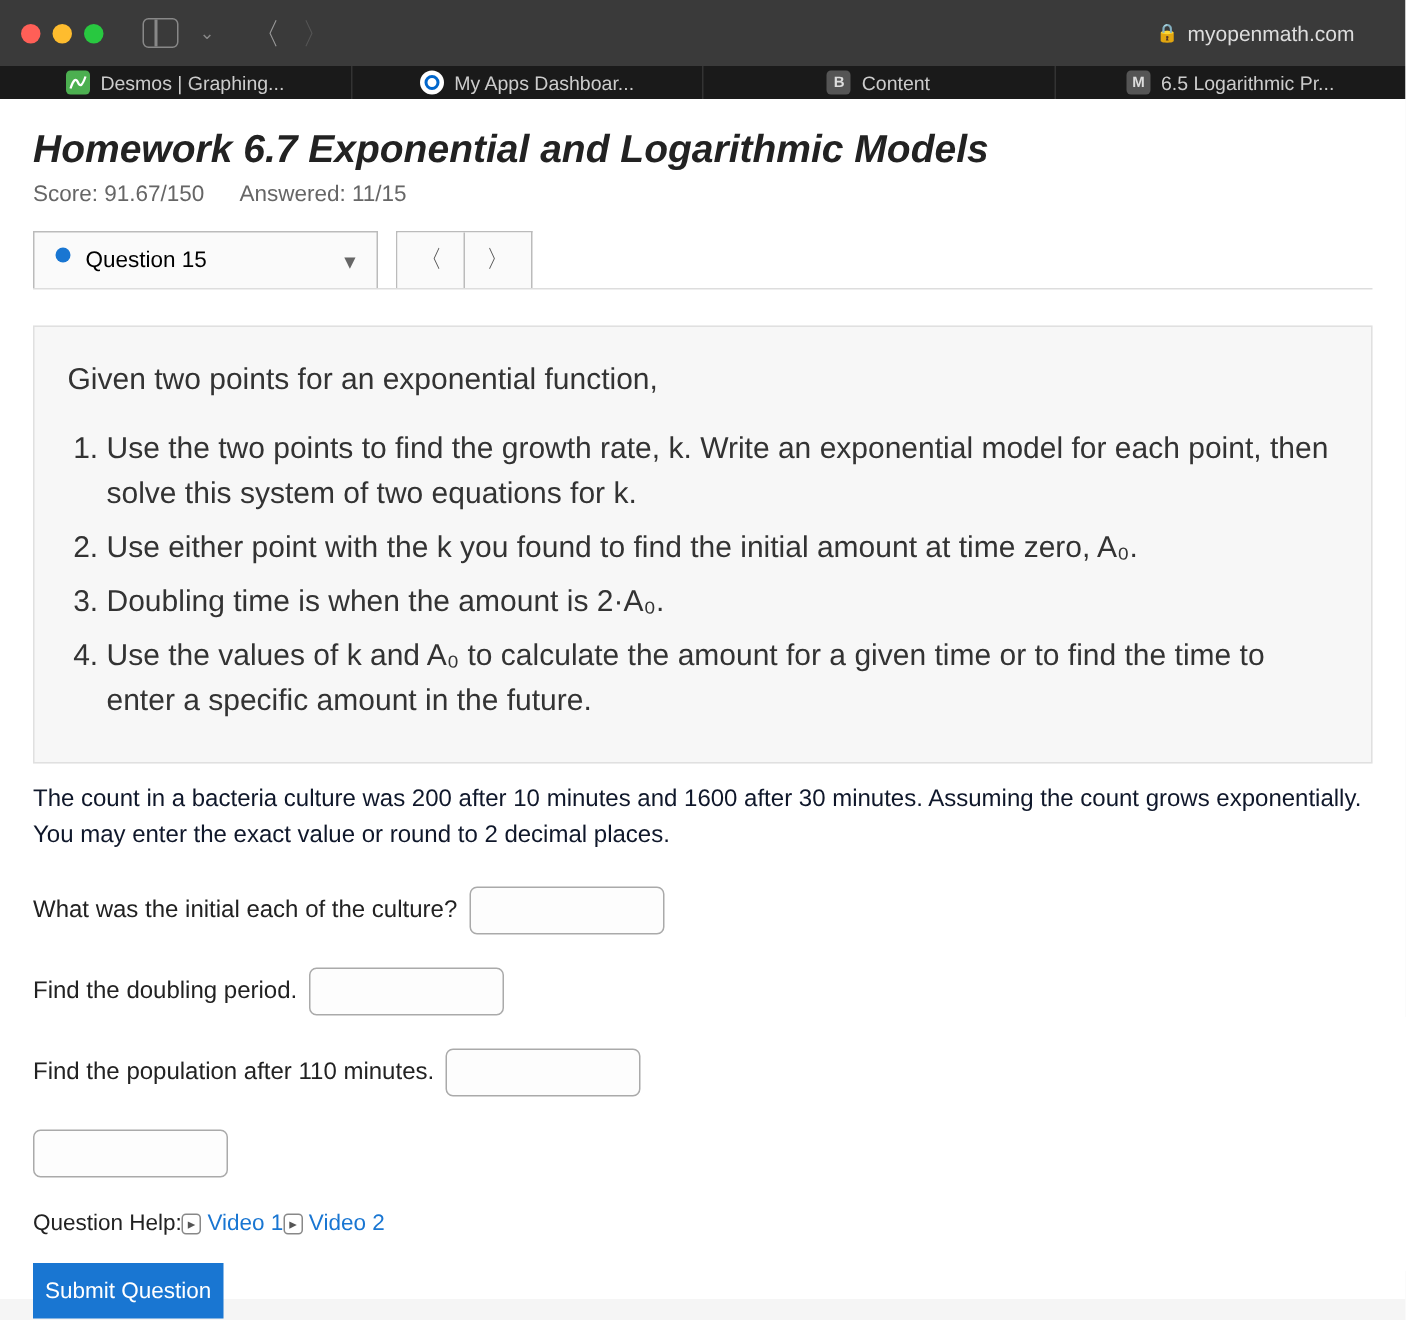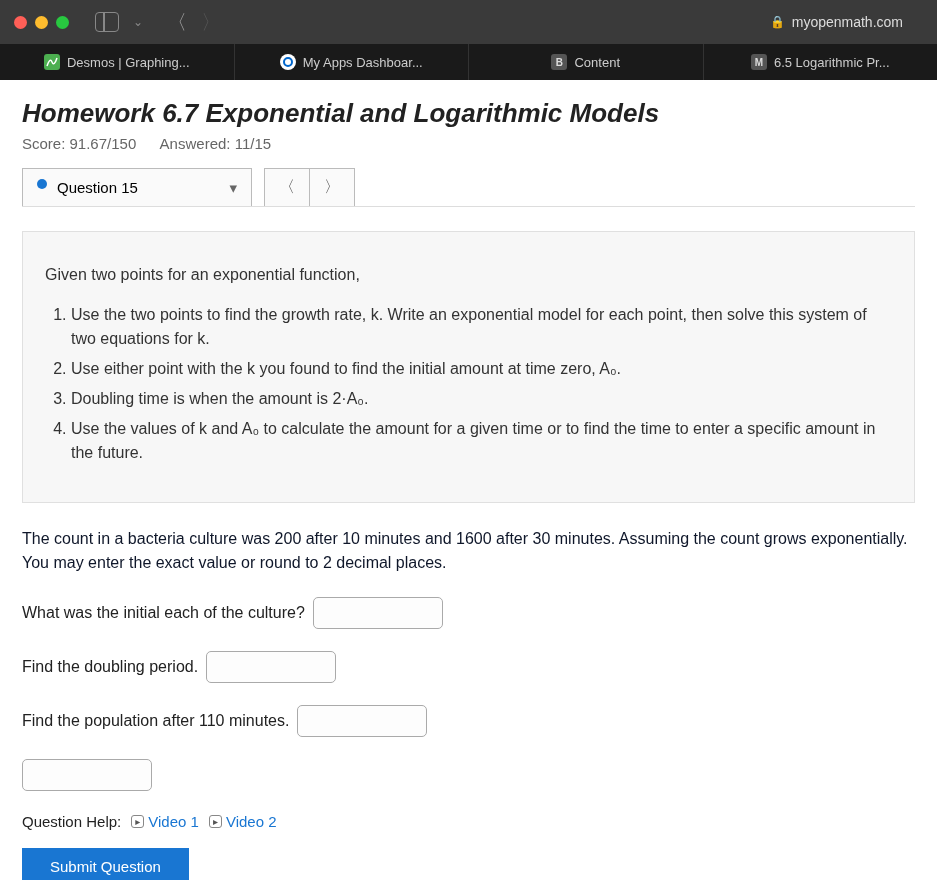--- a/index.html
+++ b/index.html
@@ -15,21 +15,21 @@
 .sidebar-btn { width: 24px; height: 20px; border: 1.5px solid #888; border-radius: 4px; position: relative; }
 .sidebar-btn::before { content: ""; position: absolute; left: 7px; top: 0; bottom: 0; width: 1.5px; background: #888; }
 .dropdown-caret { color: #888; font-size: 12px; margin: 0 6px; }
 .nav-arrows { display: flex; gap: 14px; margin-left: 10px; }
 .nav-arrow { color: #999; font-size: 20px; font-weight: 300; cursor: pointer; }
 .nav-arrow.disabled { color: #555; }
 .url-area { margin-left: auto; display: flex; align-items: center; color: #ddd; font-size: 14px; gap: 6px; padding-right: 20px; }
 .lock-icon { font-size: 12px; }
 
 
-.tabs-bar { background: #1a1a1a; height: 36px; display: flex; align-items: stretch; }
+.tabs-bar { background: #1a1a1a; height: 22px; display: flex; align-items: stretch; }
 .tab { flex: 1; display: flex; align-items: center; justify-content: center; gap: 7px; color: #ccc; font-size: 13px; border-right: 1px solid #333; padding: 0 8px; cursor: pointer; }
 .tab:last-child { border-right: none; }
 .tab-icon { width: 16px; height: 16px; display: flex; align-items: center; justify-content: center; border-radius: 3px; font-size: 10px; font-weight: bold; }
 .ti-desmos { background: #4caf50; color: #fff; }
 .ti-myapps { background: #fff; border-radius: 50%; position: relative; }
 .ti-myapps::after { content: ""; position: absolute; inset: 3px; border: 2px solid #0066cc; border-radius: 50%; }
 .ti-content { background: #555; color: #ddd; border-radius: 3px; }
 .ti-log { background: #555; color: #ddd; border-radius: 3px; }
 
 
@@ -41,37 +41,37 @@
 
 .q-selector-row { display: flex; gap: 12px; margin-bottom: 24px; border-bottom: 1px solid #ddd; padding-bottom: 0; }
 .q-dropdown { border: 1px solid #bbb; background: #fafafa; padding: 8px 14px; display: flex; align-items: center; gap: 10px; font-size: 15px; cursor: pointer; min-width: 230px; justify-content: space-between; border-bottom: none; }
 .q-dot { width: 10px; height: 10px; background: #1976d2; border-radius: 50%; display: inline-block; }
 .q-caret { color: #666; }
 .q-nav { display: flex; border: 1px solid #bbb; border-bottom: none; }
 .q-nav button { background: #fafafa; border: none; padding: 8px 14px; font-size: 16px; color: #555; cursor: pointer; }
 .q-nav button:first-child { border-right: 1px solid #bbb; }
 
 
-.instructions { background: #f7f7f7; border: 1px solid #e0e0e0; padding: 31px 22px; margin-bottom: 24px; font-size: 16px; color: #333; line-height: 1.5; }
+.instructions { background: #f7f7f7; border: 1px solid #e0e0e0; padding: 20px 22px; margin-bottom: 12px; font-size: 20px; color: #333; line-height: 1.5; }
 .instructions .intro { margin-bottom: 16px; }
 .instructions ol { padding-left: 26px; }
 .instructions li { margin-bottom: 6px; }
 
 
 .problem-text { font-size: 16px; color: #0f172a; line-height: 1.5; margin-bottom: 22px; }
 .input-row { font-size: 16px; color: #222; margin-bottom: 22px; display: flex; align-items: center; gap: 8px; flex-wrap: wrap; }
 .answer-input { border: 1px solid #aaa; border-radius: 5px; padding: 6px 8px; width: 130px; height: 32px; font-size: 15px; background: #fdfdfd; }
 
 
-.help-row { font-size: 15px; color: #222; margin-bottom: 18px; display: flex; align-items: center; gap: 10px; }
+.help-row { font-size: 15px; color: #222; margin-bottom: 18px; display: flex; align-items: center; }
 .video-link { color: #1976d2; text-decoration: none; display: inline-flex; align-items: center; gap: 4px; cursor: pointer; }
 .video-badge { border: 1px solid #888; border-radius: 3px; font-size: 10px; padding: 0 3px; color: #555; }
 
 
-.submit-btn { background: #1976d2; color: #fff; border: none; padding: 10px 28px; font-size: 15px; cursor: pointer; }
+.submit-btn { background: #1976d2; color: #fff; border: none; padding: 10px 8px; font-size: 15px; cursor: pointer; }
 </style>
 </head>
 <body>
 
 <div class="browser-top">
   <div class="traffic-lights">
     <div class="tl red"></div>
     <div class="tl yellow"></div>
     <div class="tl green"></div>
   </div>

